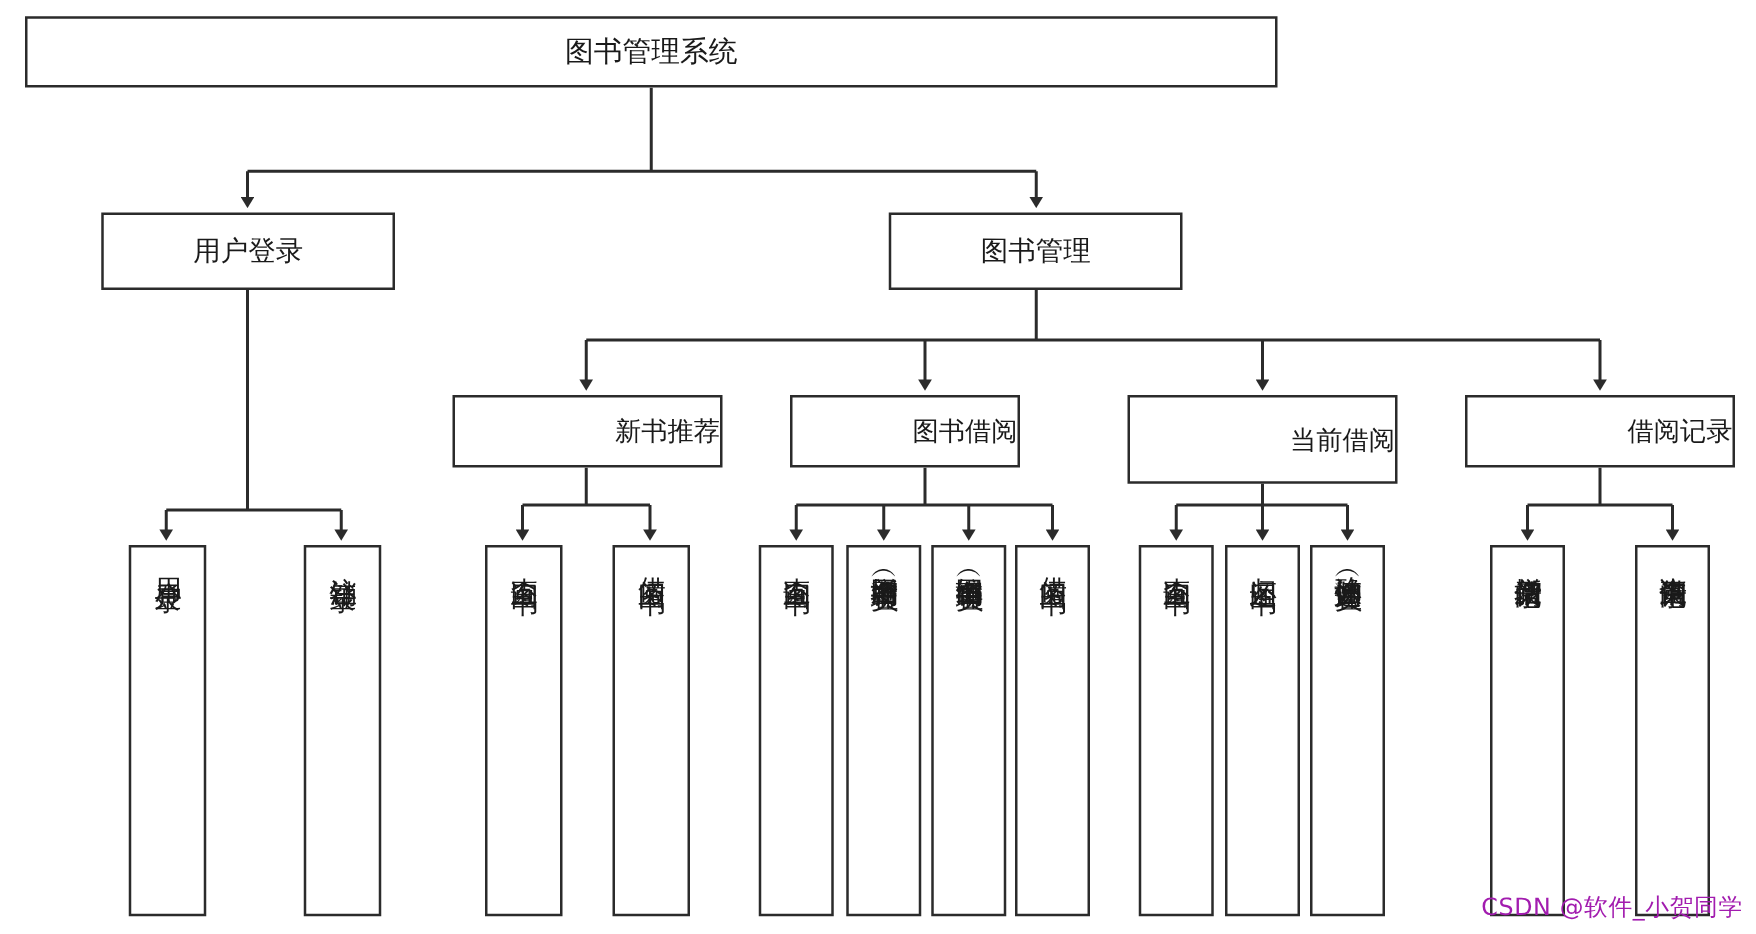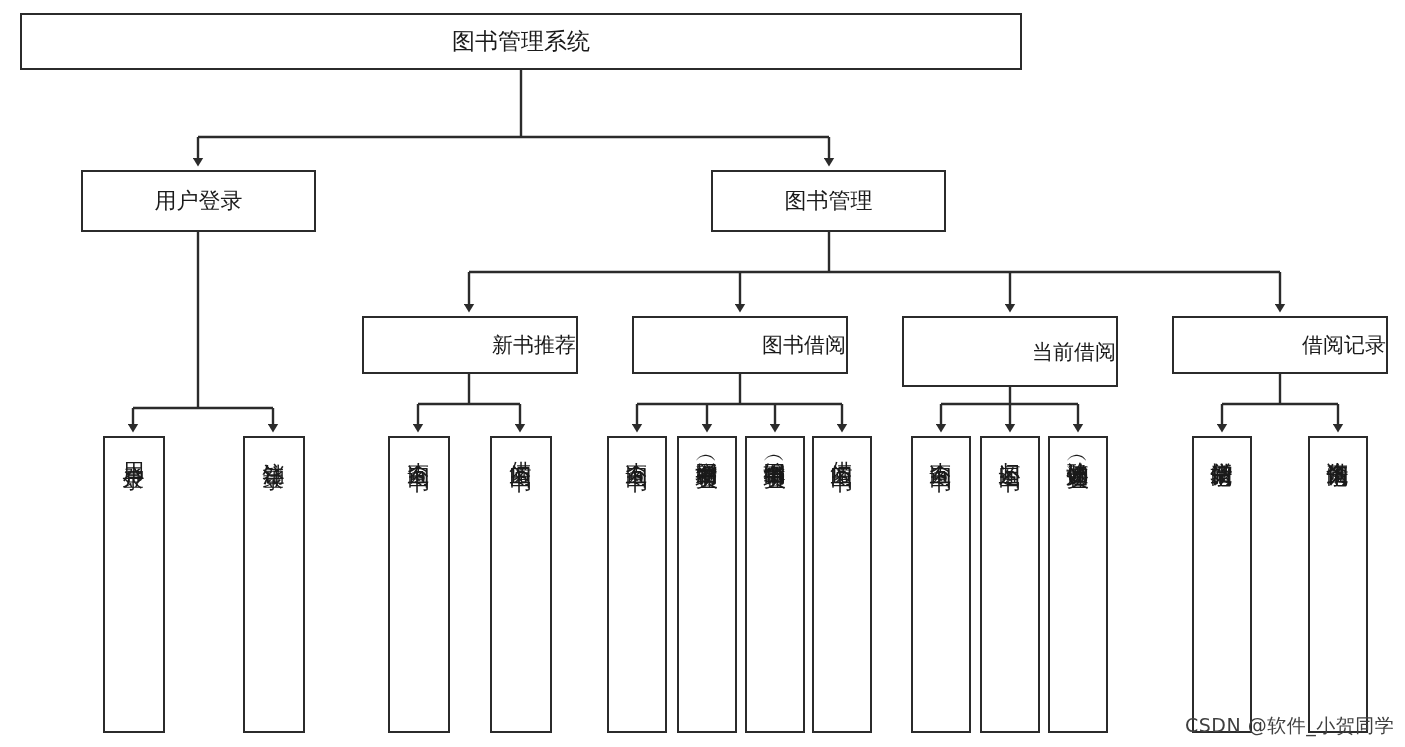--- a/index.html
+++ b/index.html
@@ -59,21 +59,21 @@
     width: 1405px;
     height: 747px;
     z-index: 1;
     pointer-events: none;
   }
   #watermark {
     position: absolute;
     left: 1185px;
     top: 713px;
     font-size: 19px;
-    color: #404040;
+    color: #a21caf;
     letter-spacing: 0.5px;
     z-index: 6;
     white-space: nowrap;
     font-family: "DejaVu Sans", "Liberation Sans", sans-serif;
   }
 </style>
 </head>
 <body>
 
 <div id="canvas">
@@ -135,21 +135,21 @@
   <div class="node branch" style="left:81px; top:170px; width:235px; height:62px;">
     <span>用户登录</span>
   </div>
   <div class="node branch" style="left:711px; top:170px; width:235px; height:62px;">
     <span>图书管理</span>
   </div>
 
   <div class="node sub" style="left:362px; top:316px; width:216px; height:58px;">
     <span>新书推荐</span>
   </div>
-  <div class="node sub" style="left:632px; top:316px; width:216px; height:58px;">
+  <div class="node sub" style="left:632px; top:316px; width:184px; height:58px;">
     <span>图书借阅</span>
   </div>
   <div class="node sub" style="left:902px; top:316px; width:216px; height:71px;">
     <span>当前借阅</span>
   </div>
   <div class="node sub" style="left:1172px; top:316px; width:216px; height:58px;">
     <span>借阅记录</span>
   </div>
 
   <div class="node leaf" style="left:103px; top:436px; width:62px; height:297px;">

